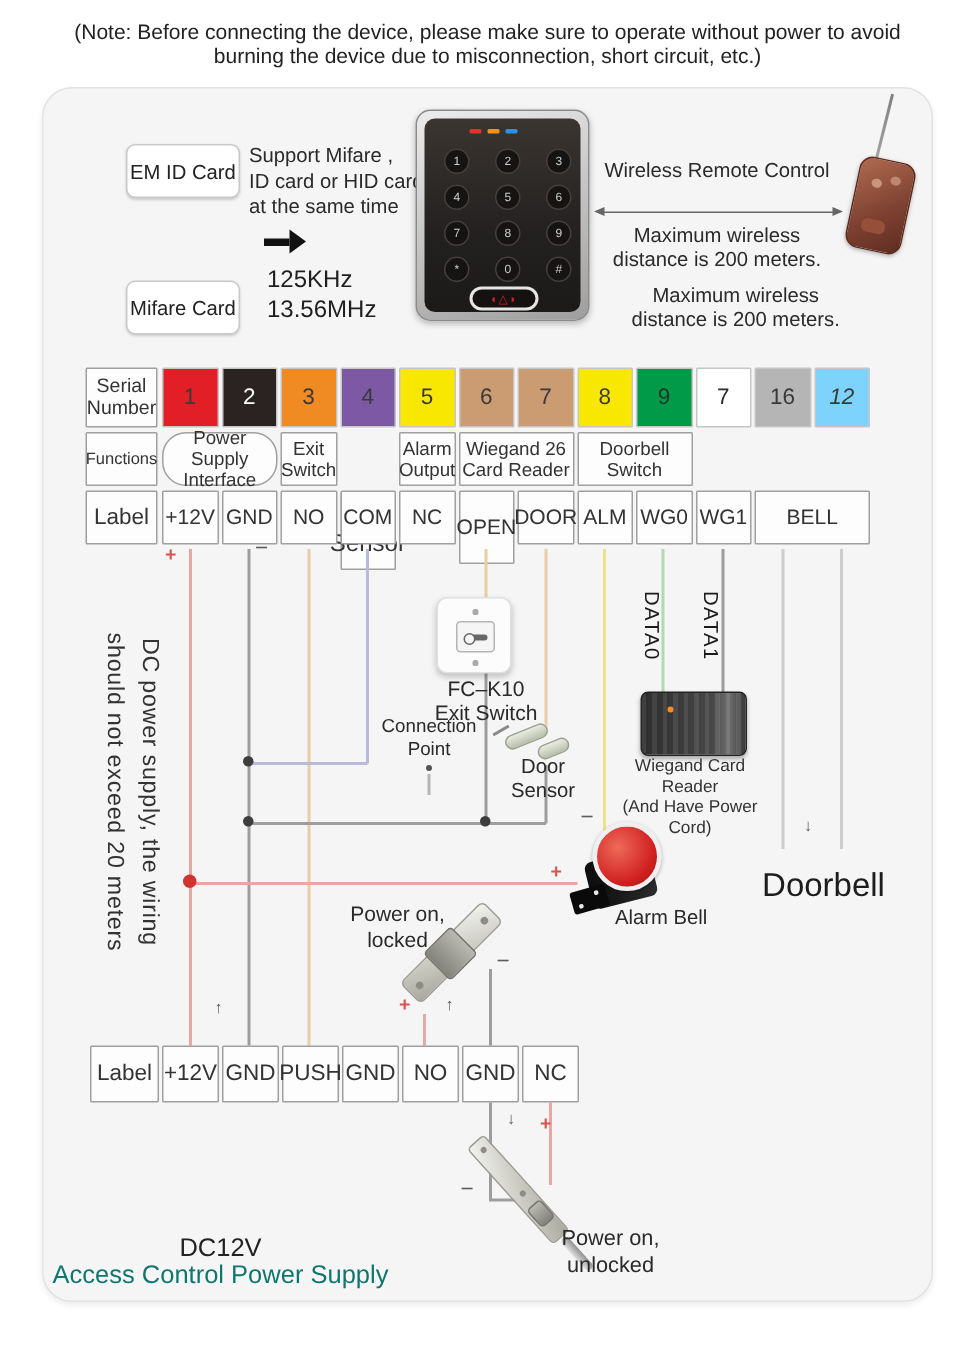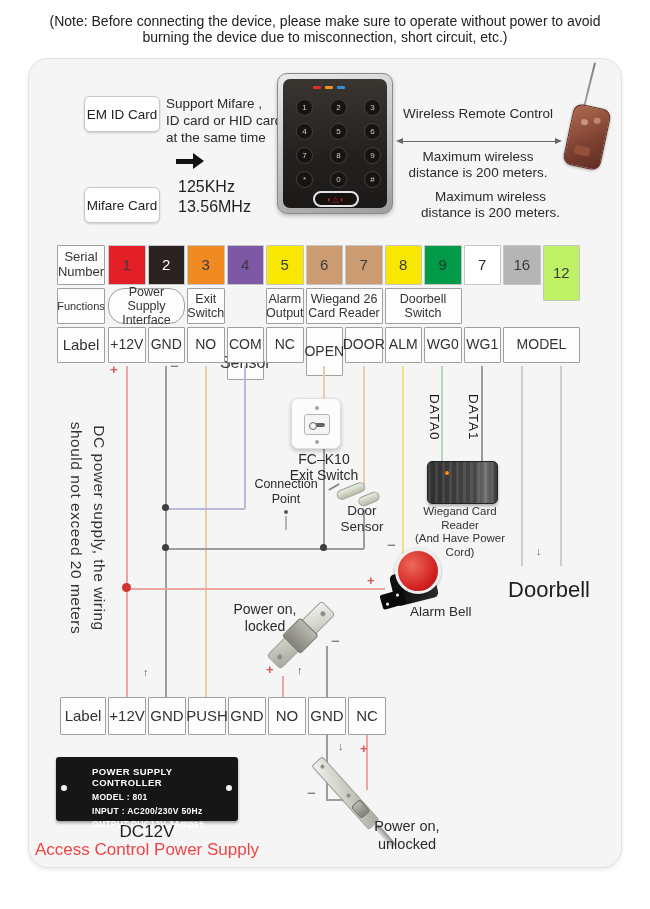--- a/index.html
+++ b/index.html
@@ -185,42 +185,42 @@
       <div class="cell" style="width: 37.5px; height: 40px; font-size: 15px; background: rgb(43, 35, 33); color: rgb(255, 255, 255); border-color: rgb(198, 198, 198);">2</div>
       <div class="cell" style="width: 37.5px; height: 40px; font-size: 15px; background: rgb(239, 139, 34); color: rgb(58, 58, 58); border-color: rgb(198, 198, 198);">3</div>
       <div class="cell" style="width: 37.5px; height: 40px; font-size: 15px; background: rgb(125, 88, 165); color: rgb(58, 58, 58); border-color: rgb(198, 198, 198);">4</div>
       <div class="cell" style="width: 37.5px; height: 40px; font-size: 15px; background: rgb(248, 231, 0); color: rgb(58, 58, 58); border-color: rgb(198, 198, 198);">5</div>
       <div class="cell" style="width: 37.5px; height: 40px; font-size: 15px; background: rgb(203, 155, 113); color: rgb(58, 58, 58); border-color: rgb(198, 198, 198);">6</div>
       <div class="cell" style="width: 37.5px; height: 40px; font-size: 15px; background: rgb(203, 155, 113); color: rgb(58, 58, 58); border-color: rgb(198, 198, 198);">7</div>
       <div class="cell" style="width: 37.5px; height: 40px; font-size: 15px; background: rgb(248, 231, 0); color: rgb(58, 58, 58); border-color: rgb(198, 198, 198);">8</div>
       <div class="cell" style="width: 37.5px; height: 40px; font-size: 15px; background: rgb(0, 154, 73); color: rgb(31, 58, 40); border-color: rgb(198, 198, 198);">9</div>
       <div class="cell" style="width: 37.5px; height: 40px; font-size: 15px; background: rgb(255, 255, 255); color: rgb(42, 42, 42); border-color: rgb(198, 198, 198);">7</div>
       <div class="cell" style="width: 37.5px; height: 40px; font-size: 15px; background: rgb(181, 181, 181); color: rgb(58, 58, 58); border-color: rgb(198, 198, 198);">16</div>
-      <div class="cell" style="width: 37.5px; height: 56px; font-size: 15px; background: #bef264; color: rgb(58, 58, 58); border-color: rgb(198, 198, 198);">12</div>
+      <div class="cell" style="width: 37.5px; height: 40px; font-size: 15px; background: #7dd3fc; color: rgb(58, 58, 58); border-color: rgb(198, 198, 198); font-style: italic;">12</div>
     </div>
   <div class="row" style="left:108px;top:288px">
       <div class="cell" style="width: 77px; height: 36px; font-size: 12.5px; border-radius: 16px;">Power Supply Interface</div>
       <div class="cell" style="width: 37.5px; height: 36px; font-size: 12.5px;">Exit Switch</div>
       <div class="cell" style="width: 37.5px; height: 52px; font-size: 16px; margin-top: 40px;">Door Sensor</div>
       <div class="cell" style="width: 37.5px; height: 36px; font-size: 12.5px;">Alarm Output</div>
       <div class="cell" style="width: 77px; height: 36px; font-size: 12.5px;">Wiegand 26 Card Reader</div>
       <div class="cell" style="width: 77px; height: 36px; font-size: 12.5px;">Doorbell Switch</div>
     </div>
   <div class="row" style="left:108px;top:327px">
       <div class="cell" style="width: 37.5px; height: 36px; font-size: 14px;">+12V</div>
       <div class="cell" style="width: 37.5px; height: 36px; font-size: 14px;">GND</div>
       <div class="cell" style="width: 37.5px; height: 36px; font-size: 14px;">NO</div>
       <div class="cell" style="width: 37.5px; height: 36px; font-size: 14px;">COM</div>
       <div class="cell" style="width: 37.5px; height: 36px; font-size: 14px;">NC</div>
       <div class="cell" style="width: 37.5px; height: 49px; font-size: 14px;">OPEN</div>
       <div class="cell" style="width: 37.5px; height: 36px; font-size: 14px;">DOOR</div>
       <div class="cell" style="width: 37.5px; height: 36px; font-size: 14px;">ALM</div>
       <div class="cell" style="width: 37.5px; height: 36px; font-size: 14px;">WG0</div>
       <div class="cell" style="width: 37.5px; height: 36px; font-size: 14px;">WG1</div>
-      <div class="cell" style="width: 77px; height: 36px; font-size: 14px;">MODEL</div>
+      <div class="cell" style="width: 77px; height: 36px; font-size: 14px;">BELL</div>
     </div>
 
   <div class="vw w-red" style="left:126px;top:366px;height:331px"></div>
   <div class="vw w-gray" style="left:165px;top:366px;height:331px"></div>
   <div class="vw w-peach" style="left:205px;top:366px;height:331px"></div>
   <div class="vw w-lav" style="left:244px;top:366px;height:143px"></div>
   <div class="hw w-lav" style="left:166px;top:508px;width:79px;height:1.5px"></div>
   <div class="vw w-peach" style="left:323px;top:366px;height:36px"></div>
   <div class="vw w-gray" style="left:323px;top:447px;height:102px"></div>
   <div class="vw w-peach" style="left:363px;top:366px;height:119px"></div>
@@ -338,24 +338,16 @@
       <span class="scrdot" style="left:5px;top:44px;width:4px;height:4px"></span>
       <div class="mech" style="left:1px;top:56px;width:12px;height:16px"></div>
       <div class="boltend" style="left:4px;top:86px;width:6px;height:28px"></div>
     </div>
   </div>
   <div class="abs ctr" style="left:352px;top:817px;width:110px;font-size:14.5px;line-height:18px">
     <div>Power on,</div>
     <div>unlocked</div>
   </div>
 
-  <div class="psu">
-    <span class="pd" style="left:5px"></span>
-    <span class="pd" style="right:6px"></span>
-    <div class="t1">POWER SUPPLY CONTROLLER</div>
-    <div class="t2">MODEL : 801</div>
-    <div class="t2">INPUT : AC200/230V 50Hz</div>
-    <div class="t2">OUTPUT:DUC12V 3Amps+</div>
-  </div>
   <div class="abs ctr" style="left:56px;top:822px;width:182px;font-size:17px;color:#222">DC12V</div>
-  <div class="abs ctr" style="left:33px;top:840px;width:228px;font-size:17px;color:#ef4444">Access Control Power Supply</div>
+  <div class="abs ctr" style="left:33px;top:840px;width:228px;font-size:17px;color:#0f766e">Access Control Power Supply</div>
 
 </div>
 
 </body></html>

